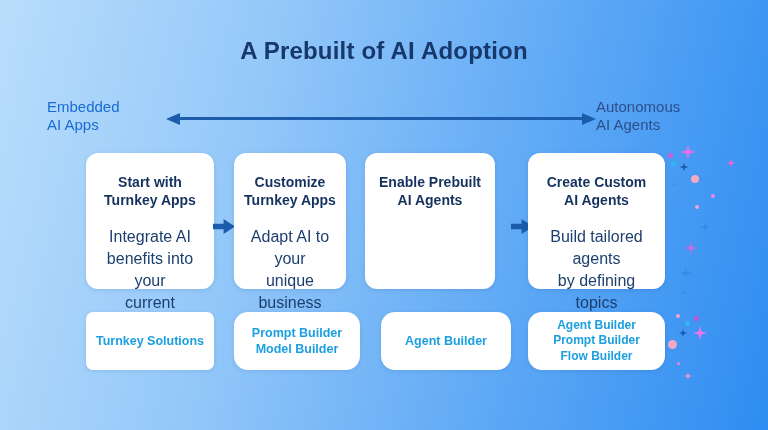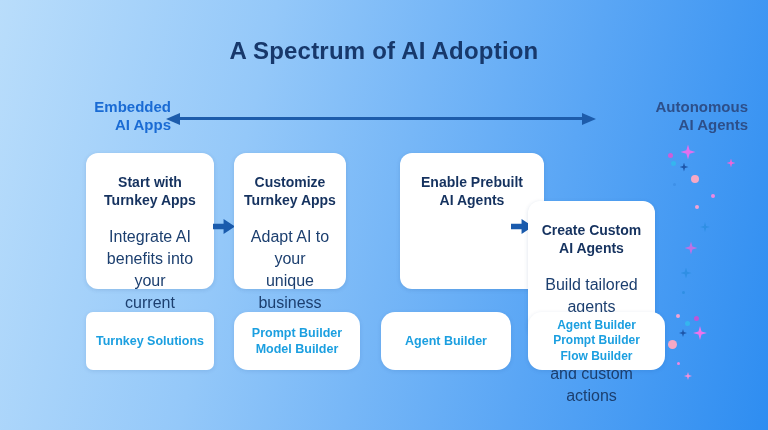--- a/index.html
+++ b/index.html
@@ -18,28 +18,28 @@
     text-align: center;
     font-size: 24px;
     font-weight: bold;
     letter-spacing: 0.2px;
     color: #17386b;
   }
   .spectrum-label {
     position: absolute;
     top: 98px;
     width: 124px;
-    text-align: right;
+    text-align: left;
     font-size: 15px;
-    font-weight: bold;
+    font-weight: normal;
     line-height: 1.22;
     white-space: pre-line;
   }
   .spectrum-label.left  { left: 47px;  color: #1a6bd4; }
-  .spectrum-label.right { left: 624px; color: #2d4f8a; }
+  .spectrum-label.right { left: 596px; color: #2d4f8a; }
   .spectrum-arrow {
     position: absolute;
     top: 117px; left: 179px;
     width: 404px; height: 3px;
     background: #1d5cab;
   }
   .spectrum-arrow::before, .spectrum-arrow::after {
     content: "";
     position: absolute;
     top: -4.5px;
@@ -69,22 +69,22 @@
     margin-bottom: 17px;
   }
   .card-body {
     font-size: 16px;
     line-height: 1.38;
     color: #1c3f6f;
     white-space: pre-line;
   }
   .card.c1 { left: 86px;  width: 128px; }
   .card.c2 { left: 234px; width: 112px; }
-  .card.c3 { left: 400px; width: 144px; }
-  .card.c4 { left: 528px; width: 127px; margin-top: 48px; }
+  .card.c3 { left: 365px; width: 130px; }
+  .card.c4 { left: 528px; width: 137px; }
 
   .flow-arrow {
     position: absolute;
     top: 219px;
     width: 22px; height: 15px;
     background: #1a5bad;
     clip-path: polygon(0 31%, 48% 31%, 48% 0, 100% 50%, 48% 100%, 48% 69%, 0 69%);
   }
   .flow-arrow.a1 { left: 213px; }
   .flow-arrow.a2 { left: 511px; }
@@ -115,21 +115,21 @@
   .decor.star {
     clip-path: polygon(50% 0%, 61% 39%, 100% 50%, 61% 61%, 50% 100%, 39% 61%, 0% 50%, 39% 39%);
   }
   .decor.dot { border-radius: 50%; }
 </style>
 </head>
 <body>
 
 <div class="stage">
 
-  <h1 class="title">A Spectrum of AI Adoption</h1>
+  <h1 class="title">A Prebuilt of AI Adoption</h1>
 
   <div class="spectrum-label left">Embedded
 AI Apps</div>
   <div class="spectrum-arrow"></div>
   <div class="spectrum-label right">Autonomous
 AI Agents</div>
 
   <div class="card c1">
     <div class="card-title">Start with
 Turnkey Apps</div>

